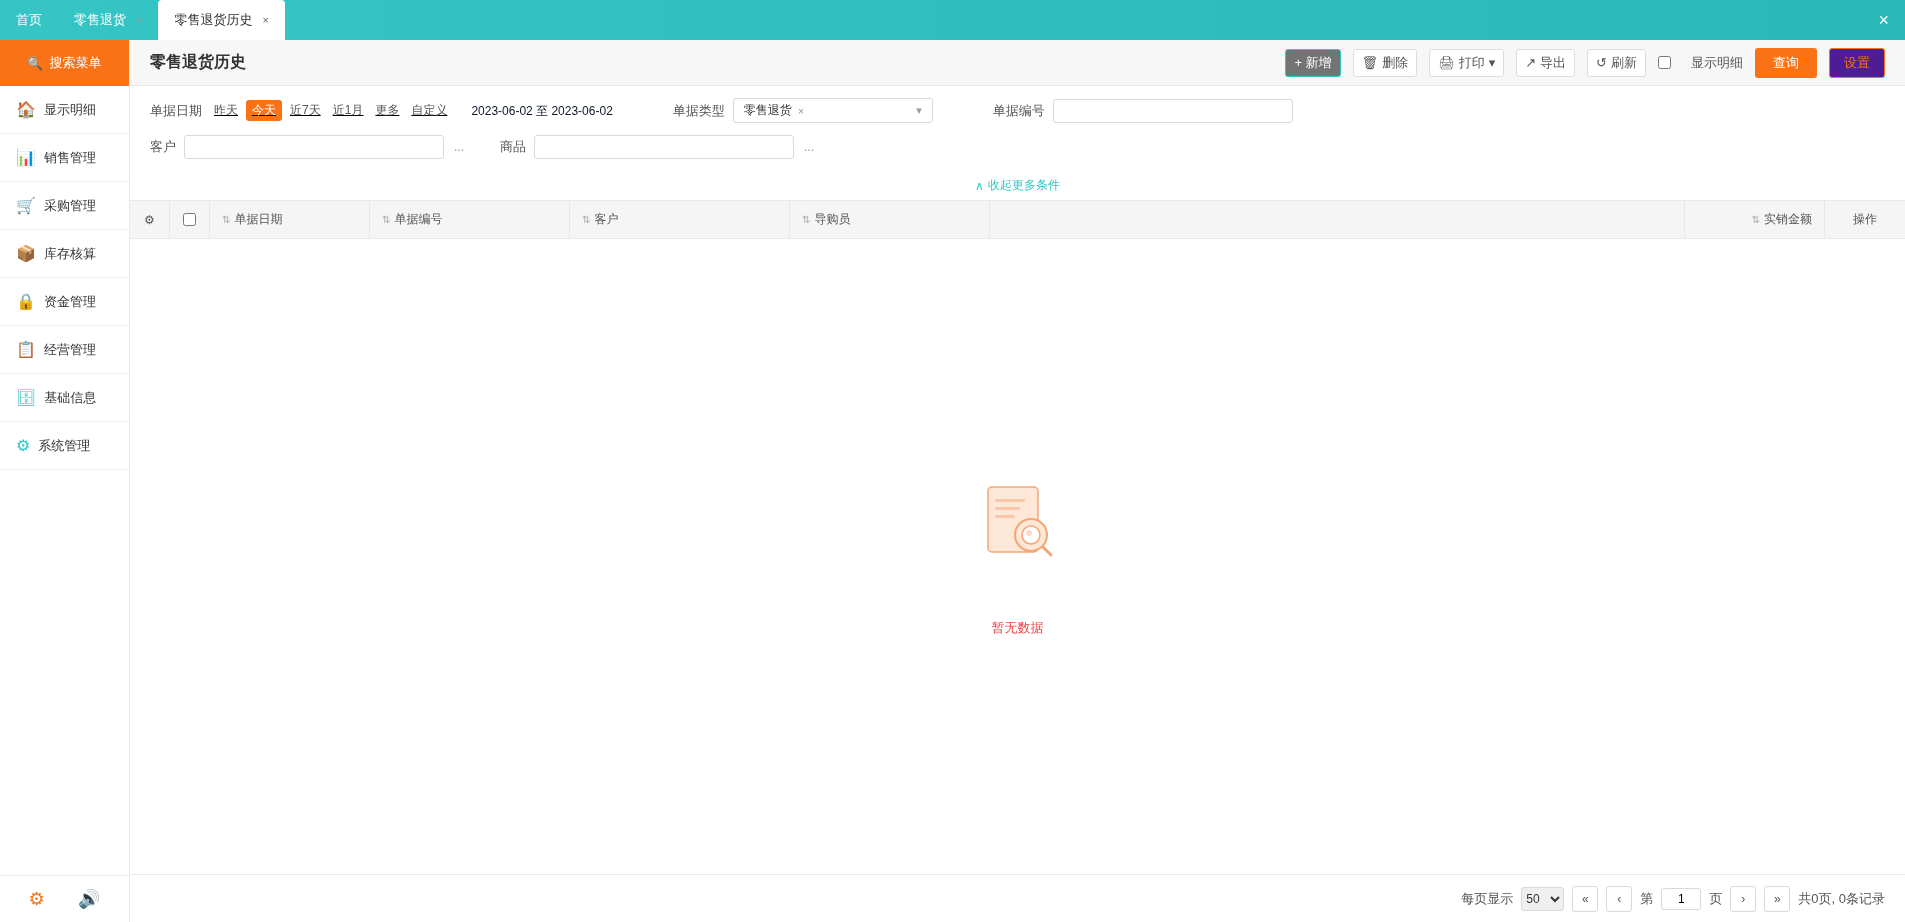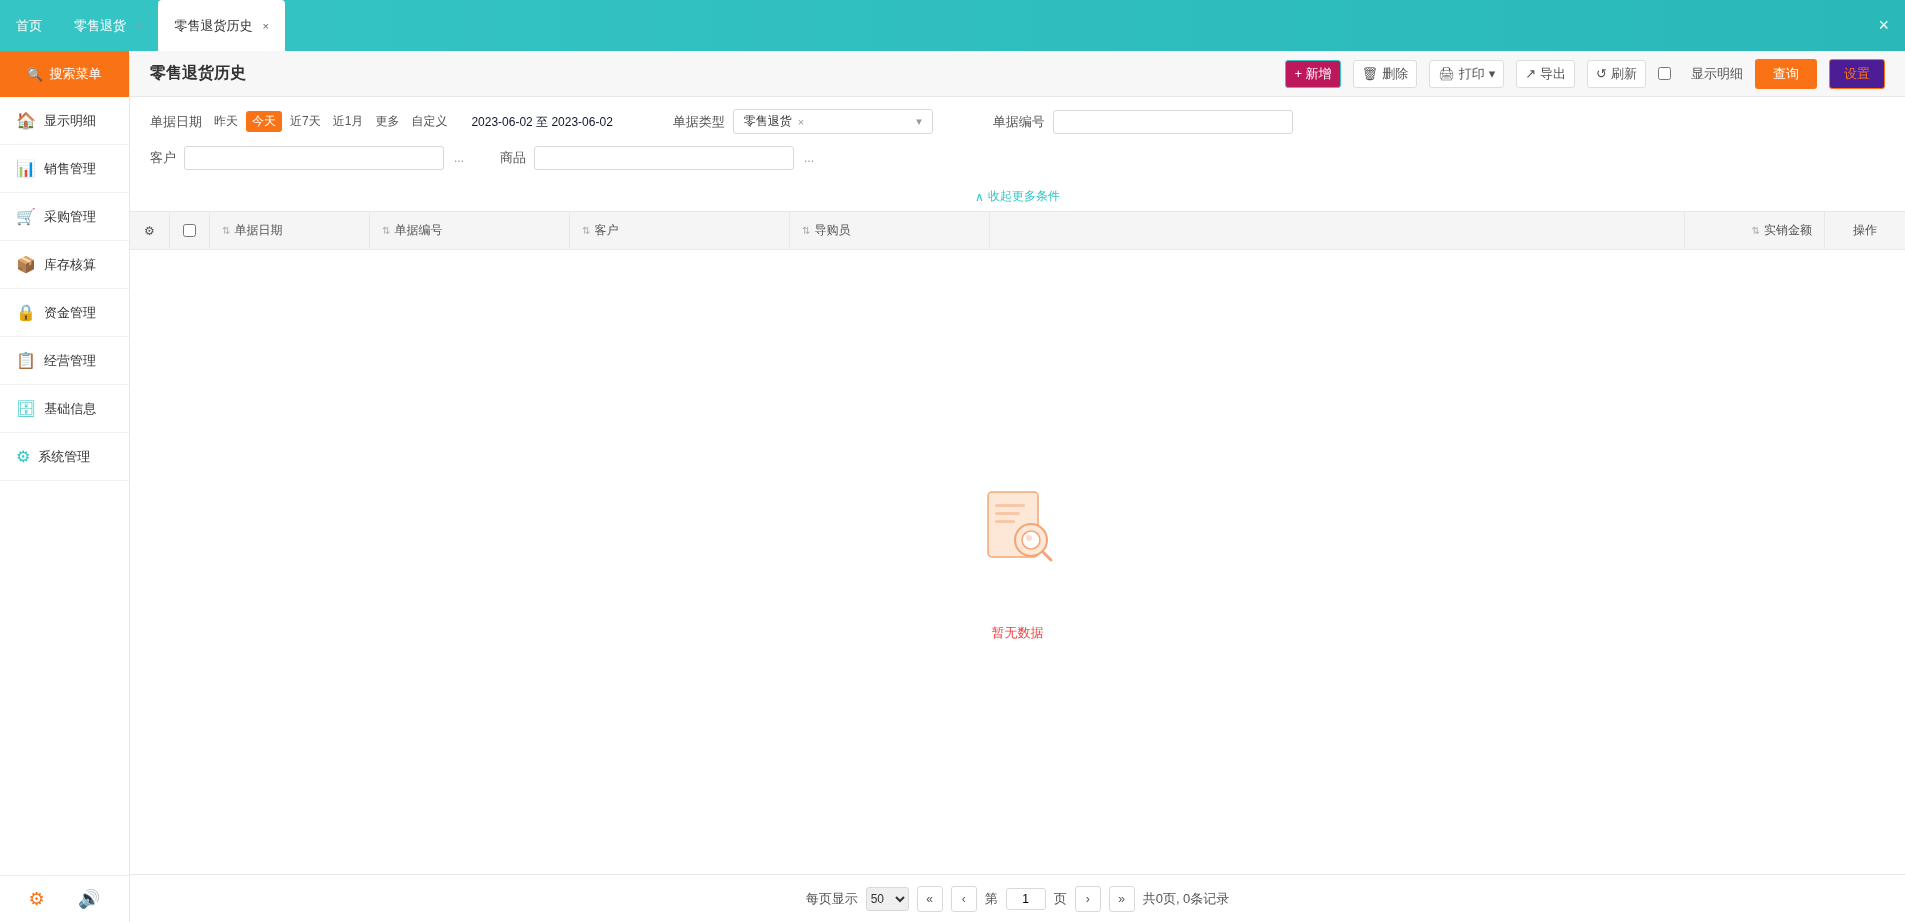--- a/index.html
+++ b/index.html
@@ -1,20 +1,20 @@
 <!DOCTYPE html>
 <html><head>
   <meta charset="utf-8">
   <style>
     * { box-sizing: border-box; margin: 0; padding: 0; font-family: 'Microsoft YaHei', SimHei, sans-serif; }
     body { width: 1905px; height: 922px; overflow: hidden; background: #f5f5f5; display: flex; flex-direction: column; }
 
     
     .top-bar {
-      height: 51px;
+      height: 40px;
       background: linear-gradient(90deg, #36c5c5 0%, #2ab8b8 100%);
       display: flex;
       align-items: stretch;
       flex-shrink: 0;
     }
     .tab-item {
       display: flex;
       align-items: center;
       padding: 0 16px;
       font-size: 13px;
@@ -125,21 +125,21 @@
       align-items: center;
       gap: 4px;
       font-size: 13px;
       color: #555;
       cursor: pointer;
       padding: 4px 8px;
       border: 1px solid #ddd;
       border-radius: 3px;
       background: #fff;
     }
-    .action-btn.new-btn { color: #fff; background: #be185d; border-color: #36c5c5; }
+    .action-btn.new-btn { color: #fff; background: #737373; border-color: #36c5c5; }
     .query-btn {
       background: #f97316;
       color: #fff;
       border: none;
       padding: 6px 18px;
       border-radius: 3px;
       font-size: 13px;
       cursor: pointer;
     }
     .setting-btn {
@@ -179,20 +179,21 @@
     }
     .filter-label {
       font-size: 13px;
       color: #555;
       white-space: nowrap;
     }
     .date-shortcuts {
       display: flex;
       gap: 4px;
       align-items: center;
+      text-decoration: underline;
     }
     .date-shortcut {
       font-size: 12px;
       color: #555;
       cursor: pointer;
       padding: 1px 4px;
     }
     .date-shortcut.active {
       background: #f97316;
       color: #fff;
@@ -300,21 +301,21 @@
       margin-top: 40px;
     }
 
     
     .pagination-bar {
       height: 48px;
       background: #fff;
       border-top: 1px solid #e8e8e8;
       display: flex;
       align-items: center;
-      justify-content: center;
+      justify-content: flex-end;
       padding: 0 20px;
       gap: 8px;
       font-size: 13px;
       color: #555;
       flex-shrink: 0;
     }
     .page-size-select {
       border: 1px solid #d9d9d9;
       border-radius: 3px;
       padding: 3px 0;

